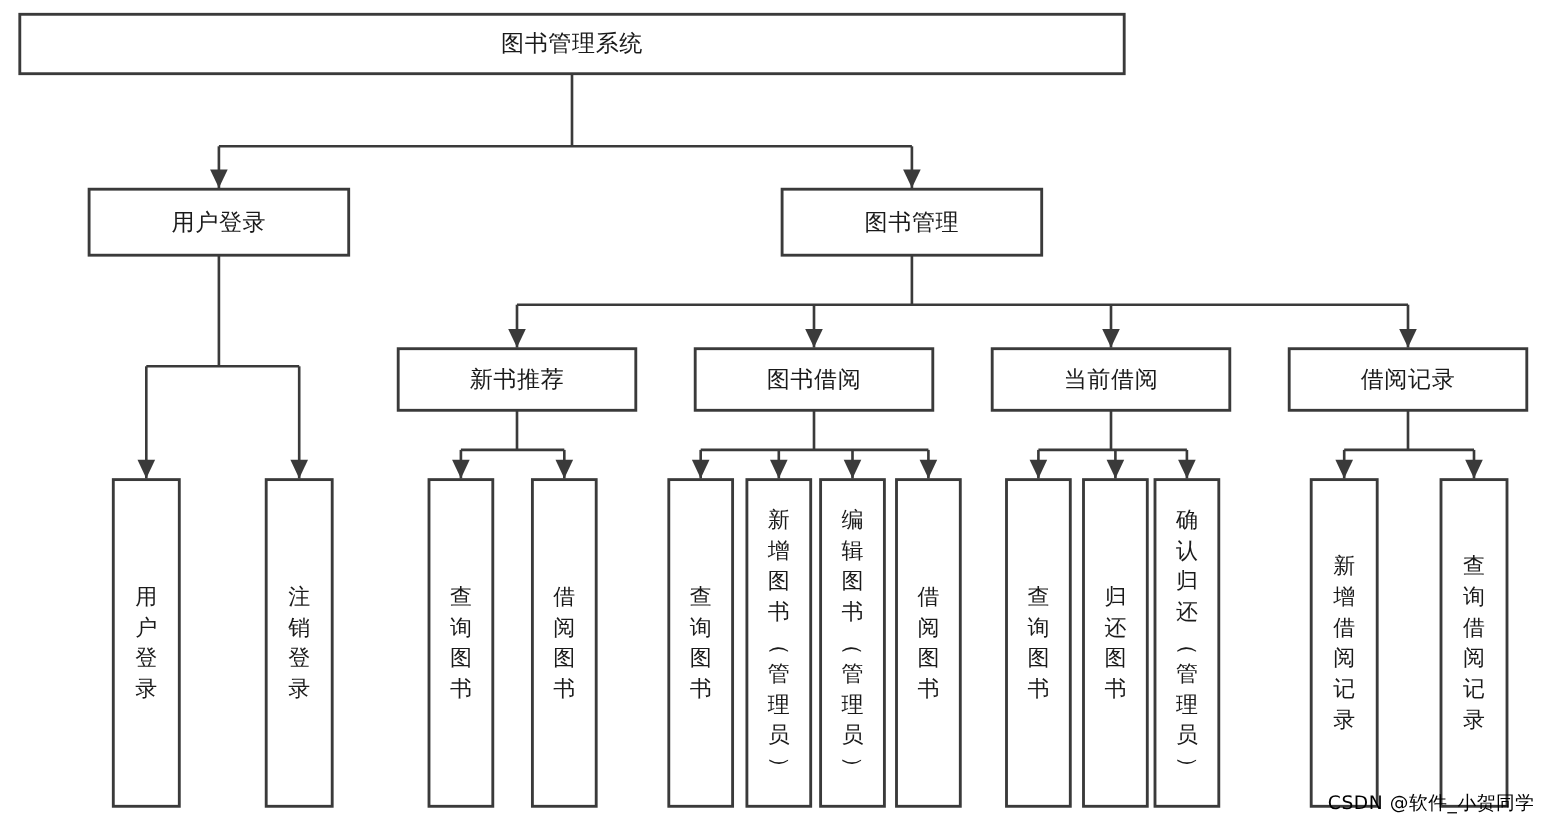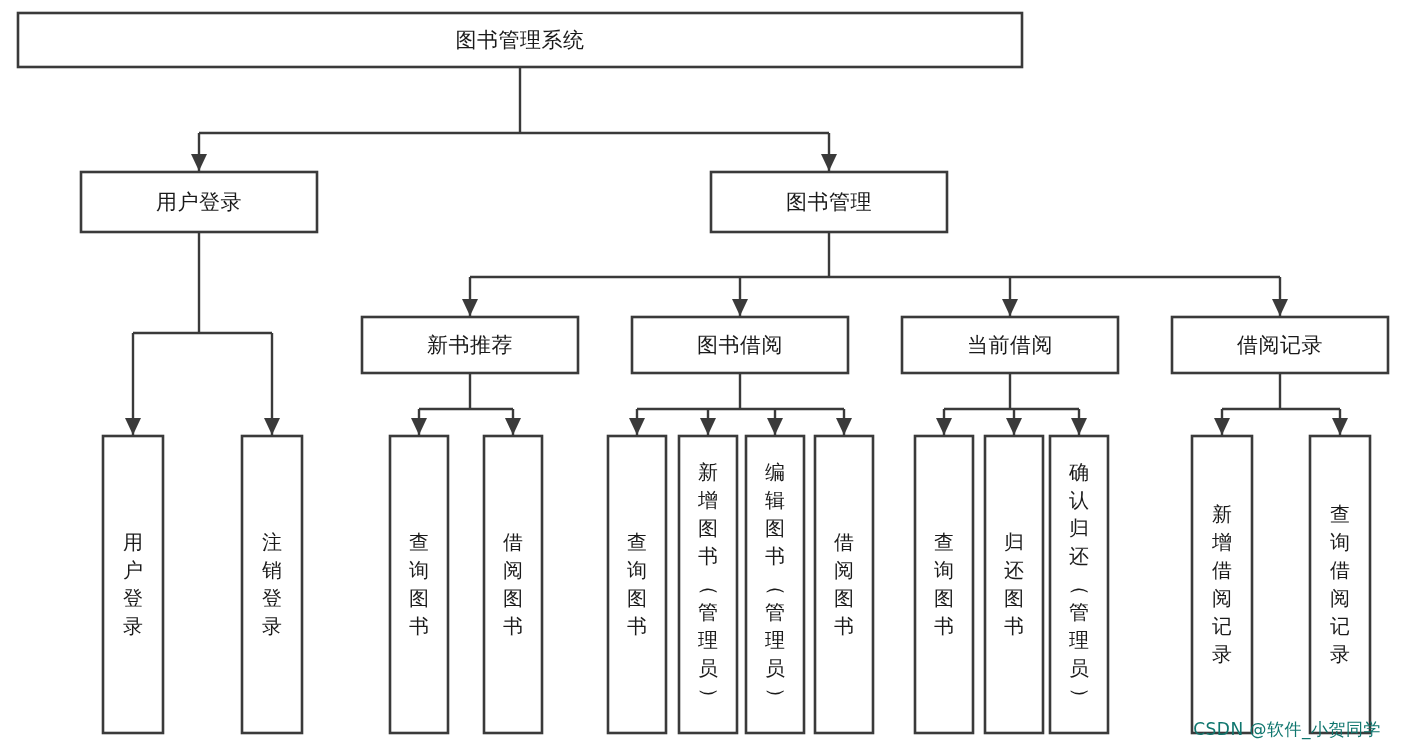--- a/index.html
+++ b/index.html
@@ -56,25 +56,25 @@
     letter-spacing: 0.5px;
   }
   .leaf-label-group {
     font-family: "DejaVu Sans", "Liberation Sans", sans-serif;
     font-size: 20px;
     fill: #1a1a1a;
     text-anchor: middle;
   }
   .watermark {
     position: absolute;
-    right: 24px;
+    right: 10px;
     bottom: 6px;
     font-family: "DejaVu Sans", "Liberation Sans", sans-serif;
     font-size: 17px;
-    color: #0f766e;
+    color: #000000;
     white-space: nowrap;
     user-select: none;
     letter-spacing: 0.5px;
   }
 </style>
 </head>
 <body>
 
 <div id="diagram-root">
   <svg id="chart-svg" viewBox="0 0 1405 747" xmlns="http://www.w3.org/2000/svg">

